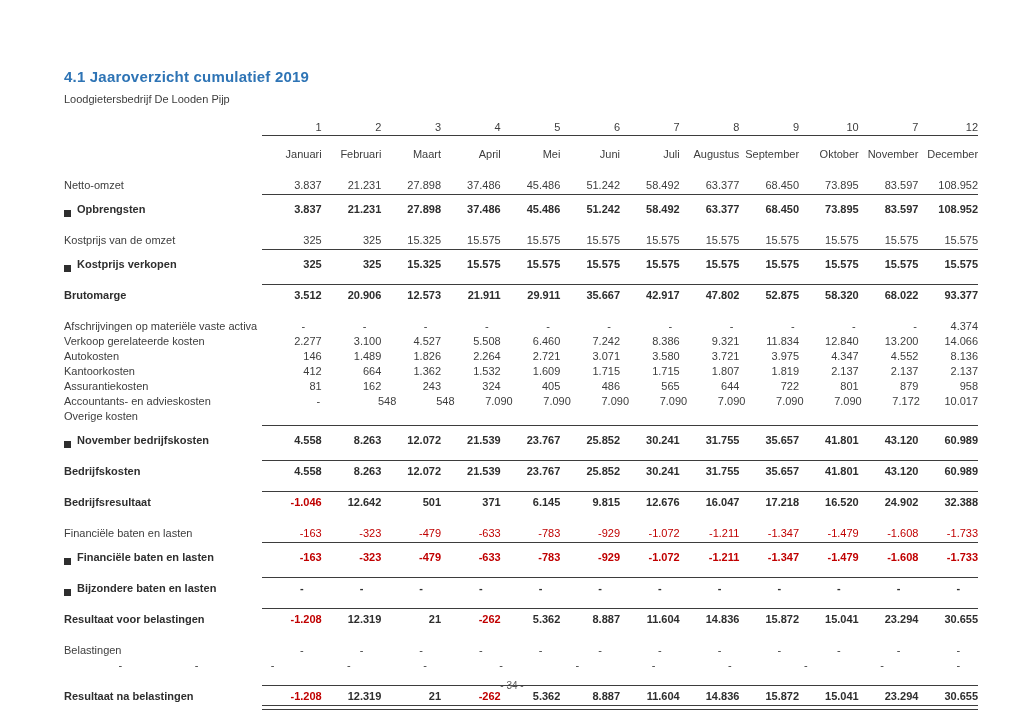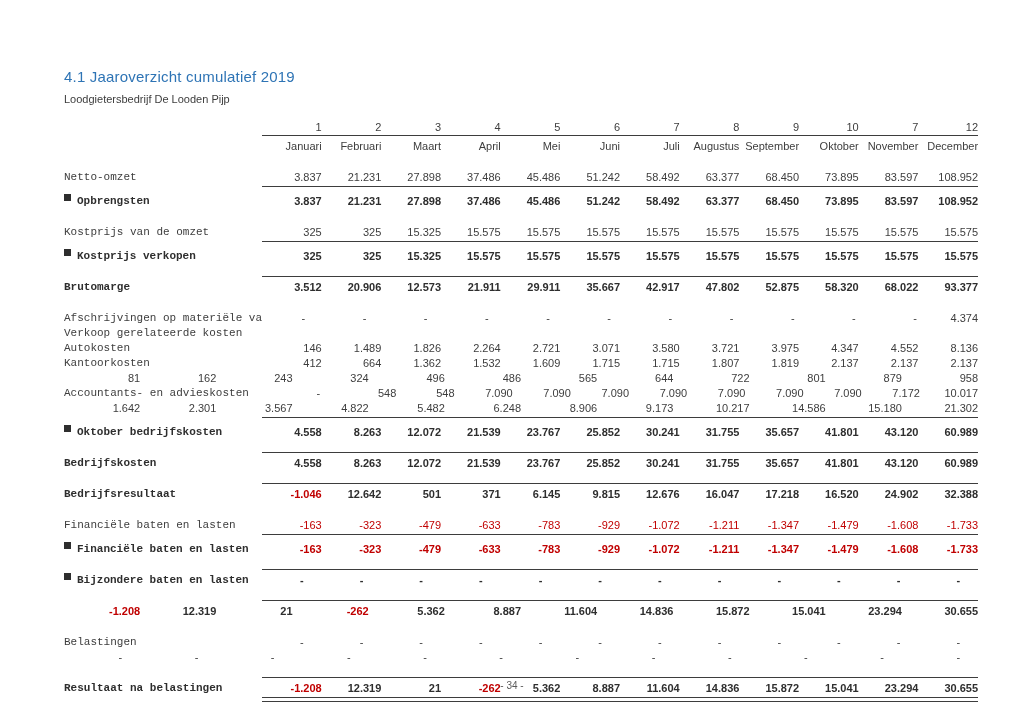--- a/index.html
+++ b/index.html
@@ -17,21 +17,21 @@
   }
   .content {
     position: absolute;
     left: 64px;
     top: 68px;
     width: 914px;
   }
   .title {
     margin: 0;
     font-size: 15px;
-    font-weight: normal;
+    font-weight: bold;
     color: var(--accent, #2E74B5);
     letter-spacing: 0.2px;
   }
   .subtitle {
     margin-top: 8px;
     font-size: 11px;
     color: var(--text, #3d3d3d);
   }
   .table {
     margin-top: 15px;
@@ -40,29 +40,28 @@
     margin-top: 16px;
   }
   .row {
     position: relative;
     display: flex;
     height: 15px;
     line-height: 15px;
     font-size: 11px;
     color: var(--text, #3d3d3d);
   }
-  .row.header-months { margin-top: 4px; }
+  .row.header-months { margin-top: 12px; }
   .label {
     flex: 0 0 198px;
     width: 198px;
     display: flex;
-    align-items: flex-start;
+    align-items: flex-end;
     white-space: nowrap;
     overflow: hidden;
-    font-family: Liberation Mono, monospace;
   }
   .nums {
     flex: 1;
     display: flex;
   }
   .cell {
     flex: 1;
     text-align: right;
     white-space: nowrap;
   }
@@ -283,20 +282,34 @@
               <div class="cell dash">-</div>
               <div class="cell dash">-</div>
               <div class="cell dash">-</div>
               <div class="cell">4.374</div>
             </div>
           </div>
           <div class="row">
             <div class="label">
               <span>Verkoop gerelateerde kosten</span>
             </div>
+            <div class="nums">
+              <div class="cell">2.277</div>
+              <div class="cell">3.100</div>
+              <div class="cell">4.527</div>
+              <div class="cell">5.508</div>
+              <div class="cell">6.460</div>
+              <div class="cell">7.242</div>
+              <div class="cell">8.386</div>
+              <div class="cell">9.321</div>
+              <div class="cell">11.834</div>
+              <div class="cell">12.840</div>
+              <div class="cell">13.200</div>
+              <div class="cell">14.066</div>
+            </div>
           </div>
           <div class="row">
             <div class="label">
               <span>Autokosten</span>
             </div>
             <div class="nums">
               <div class="cell">146</div>
               <div class="cell">1.489</div>
               <div class="cell">1.826</div>
               <div class="cell">2.264</div>
@@ -323,26 +336,29 @@
               <div class="cell">1.715</div>
               <div class="cell">1.715</div>
               <div class="cell">1.807</div>
               <div class="cell">1.819</div>
               <div class="cell">2.137</div>
               <div class="cell">2.137</div>
               <div class="cell">2.137</div>
             </div>
           </div>
           <div class="row">
+            <div class="label">
+              <span>Assurantiekosten</span>
+            </div>
             <div class="nums">
               <div class="cell">81</div>
               <div class="cell">162</div>
               <div class="cell">243</div>
               <div class="cell">324</div>
-              <div class="cell">496</div>
+              <div class="cell">405</div>
               <div class="cell">486</div>
               <div class="cell">565</div>
               <div class="cell">644</div>
               <div class="cell">722</div>
               <div class="cell">801</div>
               <div class="cell">879</div>
               <div class="cell">958</div>
             </div>
           </div>
           <div class="row">
@@ -358,39 +374,28 @@
               <div class="cell">7.090</div>
               <div class="cell">7.090</div>
               <div class="cell">7.090</div>
               <div class="cell">7.090</div>
               <div class="cell">7.090</div>
               <div class="cell">7.172</div>
               <div class="cell">10.017</div>
             </div>
           </div>
           <div class="row rule-below">
-            <div class="nums">
-              <div class="cell">1.642</div>
-              <div class="cell">2.301</div>
-              <div class="cell">3.567</div>
-              <div class="cell">4.822</div>
-              <div class="cell">5.482</div>
-              <div class="cell">6.248</div>
-              <div class="cell">8.906</div>
-              <div class="cell">9.173</div>
-              <div class="cell">10.217</div>
-              <div class="cell">14.586</div>
-              <div class="cell">15.180</div>
-              <div class="cell">21.302</div>
+            <div class="label">
+              <span>Overige kosten</span>
             </div>
           </div>
           <div class="row total">
             <div class="label">
               <span class="marker"></span>
-              <span>Oktober bedrijfskosten</span>
+              <span>November bedrijfskosten</span>
             </div>
             <div class="nums">
               <div class="cell">4.558</div>
               <div class="cell">8.263</div>
               <div class="cell">12.072</div>
               <div class="cell">21.539</div>
               <div class="cell">23.767</div>
               <div class="cell">25.852</div>
               <div class="cell">30.241</div>
               <div class="cell">31.755</div>
@@ -501,20 +506,23 @@
               <div class="cell dash">-</div>
               <div class="cell dash">-</div>
               <div class="cell dash">-</div>
               <div class="cell dash">-</div>
               <div class="cell dash">-</div>
             </div>
           </div>
         </div>
         <div class="section">
           <div class="row total rule-above">
+            <div class="label">
+              <span>Resultaat voor belastingen</span>
+            </div>
             <div class="nums">
               <div class="cell neg">-1.208</div>
               <div class="cell">12.319</div>
               <div class="cell">21</div>
               <div class="cell neg">-262</div>
               <div class="cell">5.362</div>
               <div class="cell">8.887</div>
               <div class="cell">11.604</div>
               <div class="cell">14.836</div>
               <div class="cell">15.872</div>

